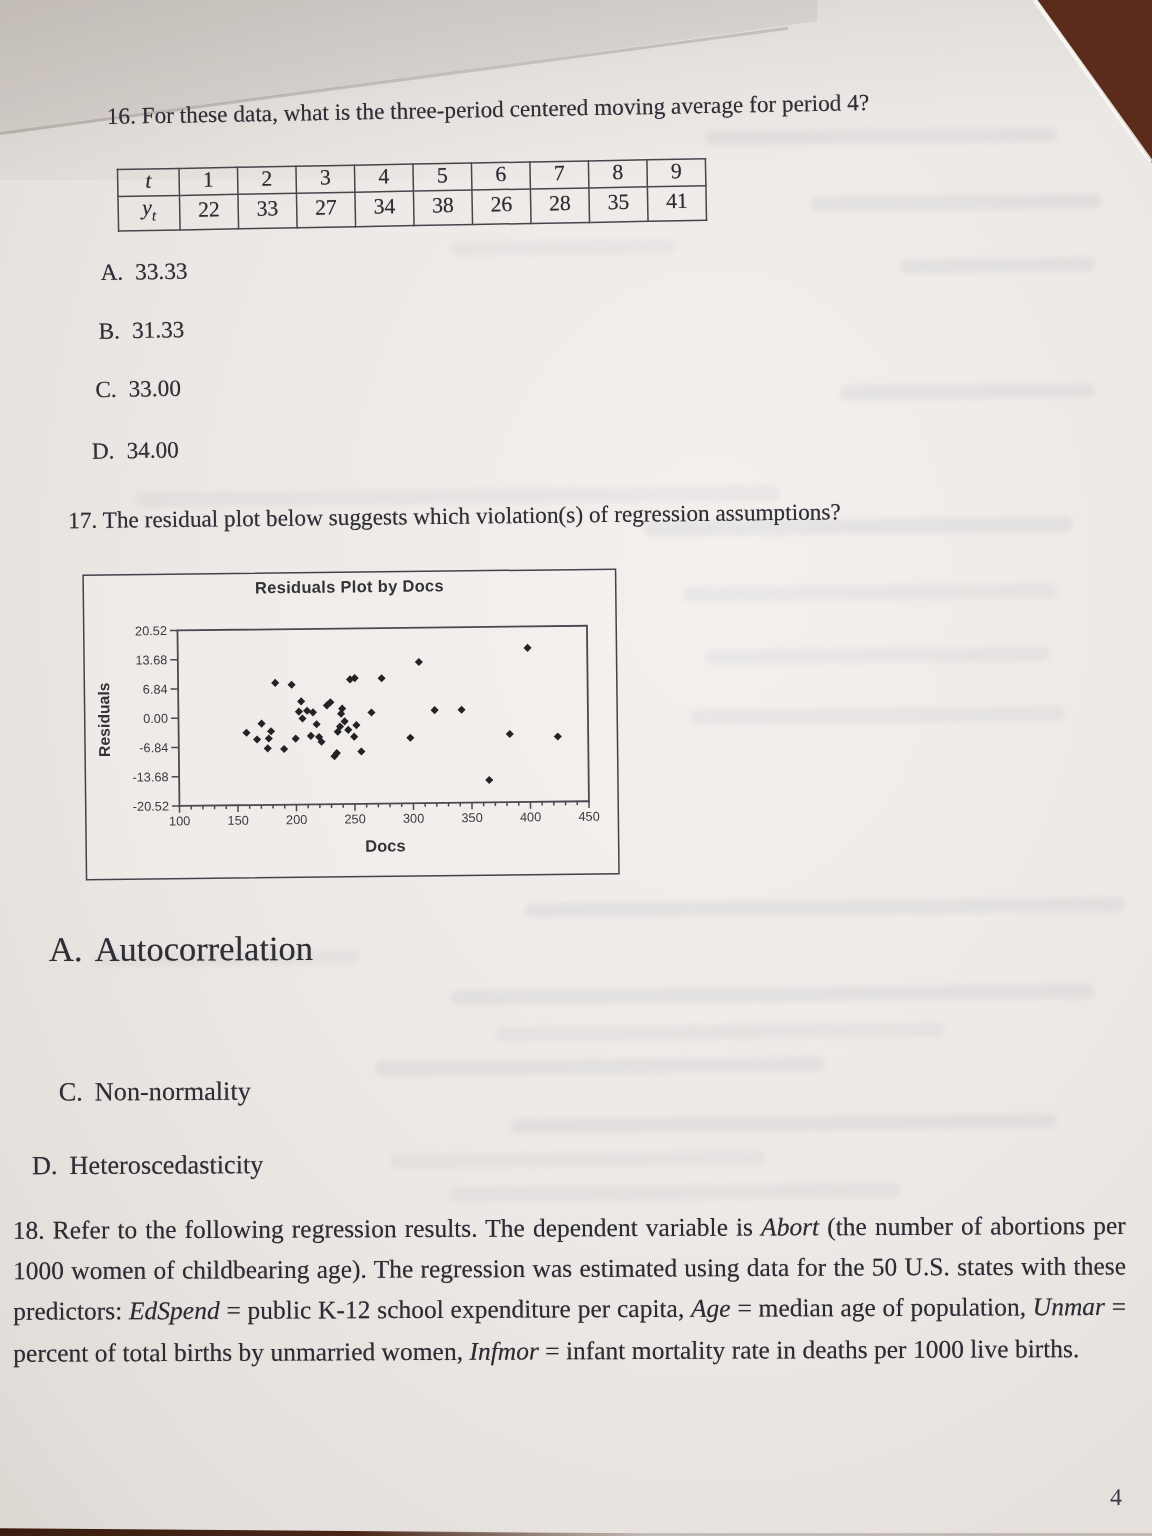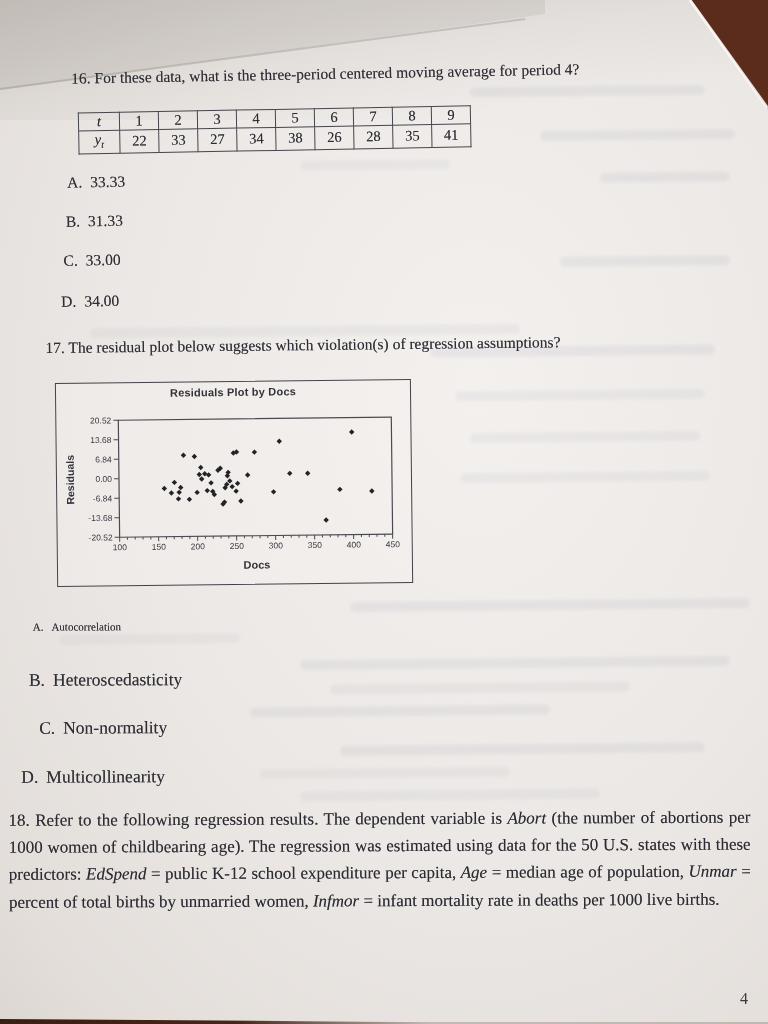--- a/index.html
+++ b/index.html
@@ -289,24 +289,23 @@
             <path d="M 250.76 89.37894736842105 L 253.45999999999998 92.07894736842105 L 250.76 94.77894736842106 L 248.06 92.07894736842105 Z" fill="#232227"></path>
             <path d="M 268.7 136.4184210526316 L 271.4 139.1184210526316 L 268.7 141.81842105263158 L 266 139.1184210526316 Z" fill="#232227"></path>
             <path d="M 282.74 105.91403508771928 L 285.44 108.61403508771929 L 282.74 111.31403508771929 L 280.04 108.61403508771929 Z" fill="#232227"></path>
             <path d="M 295.22 48.61140350877193 L 297.92 51.31140350877193 L 295.22 54.011403508771934 L 292.52000000000004 51.31140350877193 Z" fill="#232227"></path>
             <path d="M 314.72 107.90964912280701 L 317.42 110.60964912280701 L 314.72 113.30964912280702 L 312.02000000000004 110.60964912280701 Z" fill="#232227"></path>
           </svg>
       </div>
     </div>
 
     <div class="sec-c">
-      <div class="doc-text opt" style="left:33px;top:620px;font-size:11px"><span>A.</span><span class="sp"></span><span>Autocorrelation</span></div>
-      <div class="doc-text opt" style="left:29px;top:669px;font-size:17.5px"><span>B.</span><span class="sp"></span><span>Heteroscedasticity</span></div>
+      <div class="doc-text opt" style="left:33px;top:620px;font-size:23px"><span>A.</span><span class="sp"></span><span>Autocorrelation</span></div>
       <div class="doc-text opt" style="left:39px;top:717px;font-size:17.5px"><span>C.</span><span class="sp"></span><span>Non-normality</span></div>
-      <div class="doc-text opt" style="left:21px;top:766px;font-size:17.5px"><span>D.</span><span class="sp"></span><span>Multicollinearity</span></div>
+      <div class="doc-text opt" style="left:21px;top:766px;font-size:17.5px"><span>D.</span><span class="sp"></span><span>Heteroscedasticity</span></div>
 
       <div id="q18-paragraph"><span>18. Refer to the following regression results. The dependent variable is </span><i>Abort</i><span> (the number of abortions per 1000 women of childbearing age). The regression was estimated using data for the 50 U.S. states with these predictors: </span><i>EdSpend</i><span> = public K-12 school expenditure per capita, </span><i>Age</i><span> = median age of population, </span><i>Unmar</i><span> = percent of total births by unmarried women, </span><i>Infmor</i><span> = infant mortality rate in deaths per 1000 live births.</span></div>
     </div>
 
     <div id="page-number">4</div>
 
     <div class="desk-corner"></div>
     <div class="paper-edge-highlight"></div>
     <div class="desk-bottom"></div>
     <div class="desk-bottom-shadow"></div>

